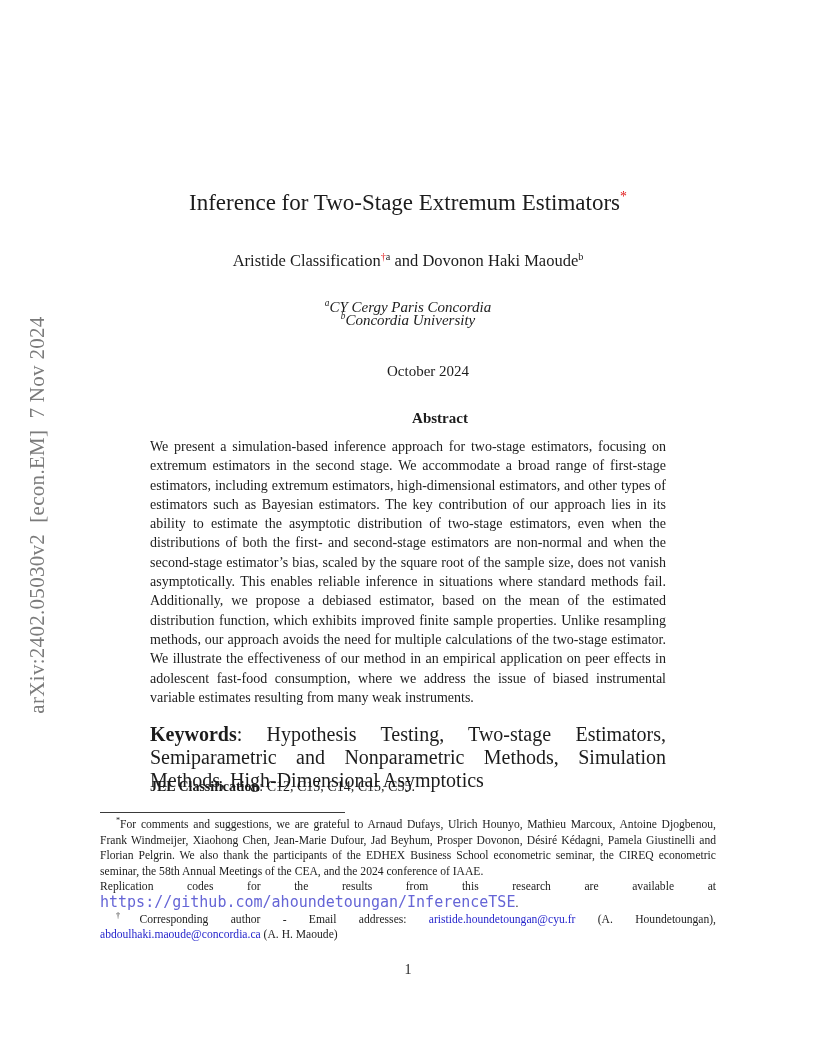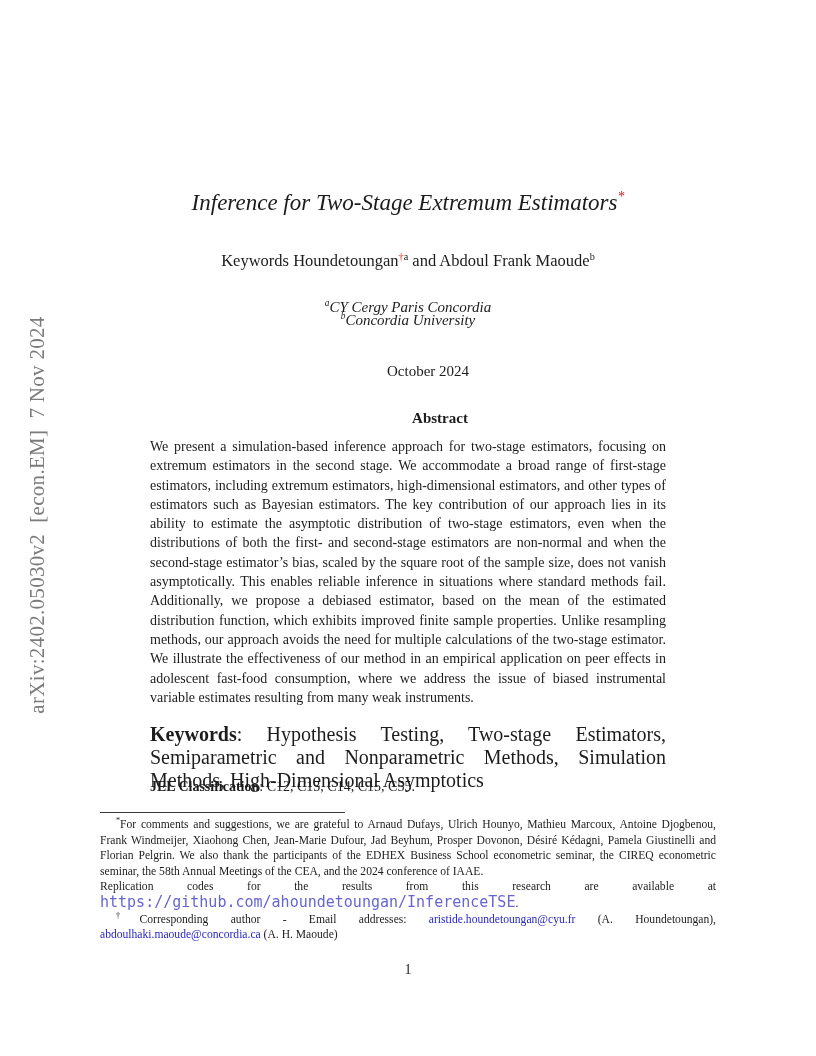--- a/index.html
+++ b/index.html
@@ -32,21 +32,20 @@
     letter-spacing: 0.3px;
   }
 
   .title {
     position: absolute;
     top: 190px; left: 0; width: 100%;
     text-align: center;
     font-size: 23px;
     font-weight: normal;
     margin: 0;
-    font-style: italic;
   }
   .title sup { font-size: 60%; color: var(--accent-red); }
 
   .authors {
     position: absolute;
     top: 251px; left: 0; width: 100%;
     text-align: center;
     font-size: 16.5px;
   }
   sup { font-size: 62%; line-height: 0; }
@@ -140,21 +139,21 @@
 </style>
 </head>
 <body>
 
 <div class="page">
 
   <div class="watermark">arXiv:2402.05030v2  [econ.EM]  7 Nov 2024</div>
 
   <h1 class="title"><span>Inference for Two-Stage Extremum Estimators</span><sup>*</sup></h1>
 
-  <div class="authors"><span>Keywords Houndetoungan</span><sup><span class="mark-red">†</span><span>a</span></sup><span> and </span><span>Abdoul Frank Maoude</span><sup>b</sup></div>
+  <div class="authors"><span>Aristide Classification</span><sup><span class="mark-red">†</span><span>a</span></sup><span> and </span><span>Dovonon Haki Maoude</span><sup>b</sup></div>
 
   <div class="affil1"><sup>a</sup><span>CY Cergy Paris Concordia</span></div>
 
   <div class="affil2"><sup>b</sup><span>Concordia University</span></div>
 
   <div class="date">October 2024</div>
 
   <div class="abstract-heading">Abstract</div>
 
   <div class="abstract-body">We present a simulation-based inference approach for two-stage estimators, focusing on extremum estimators in the second stage. We accommodate a broad range of first-stage estimators, including extremum estimators, high-dimensional estimators, and other types of estimators such as Bayesian estimators. The key contribution of our approach lies in its ability to estimate the asymptotic distribution of two-stage estimators, even when the distributions of both the first- and second-stage estimators are non-normal and when the second-stage estimator’s bias, scaled by the square root of the sample size, does not vanish asymptotically. This enables reliable inference in situations where standard methods fail. Additionally, we propose a debiased estimator, based on the mean of the estimated distribution function, which exhibits improved finite sample properties. Unlike resampling methods, our approach avoids the need for multiple calculations of the two-stage estimator. We illustrate the effectiveness of our method in an empirical application on peer effects in adolescent fast-food consumption, where we address the issue of biased instrumental variable estimates resulting from many weak instruments.</div>

